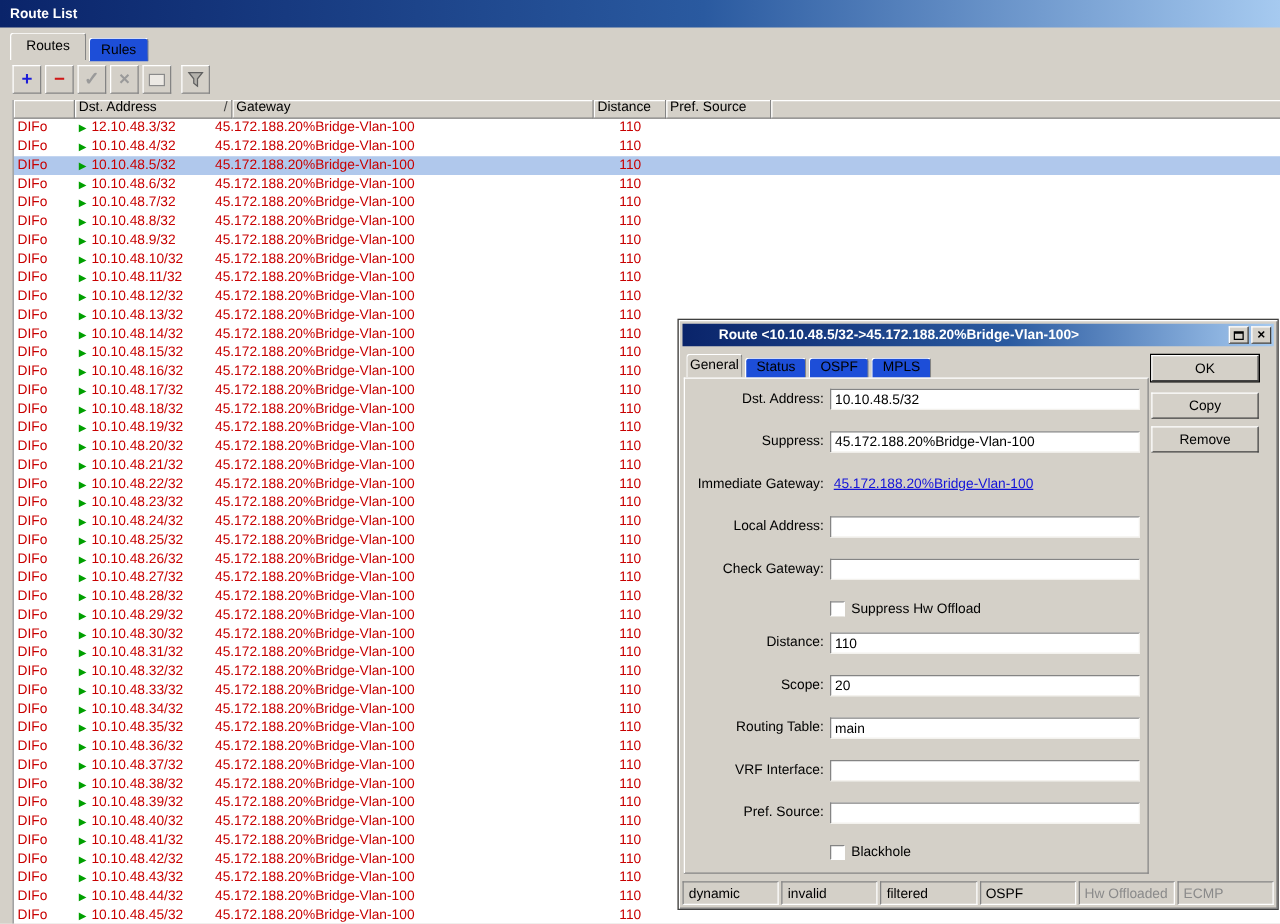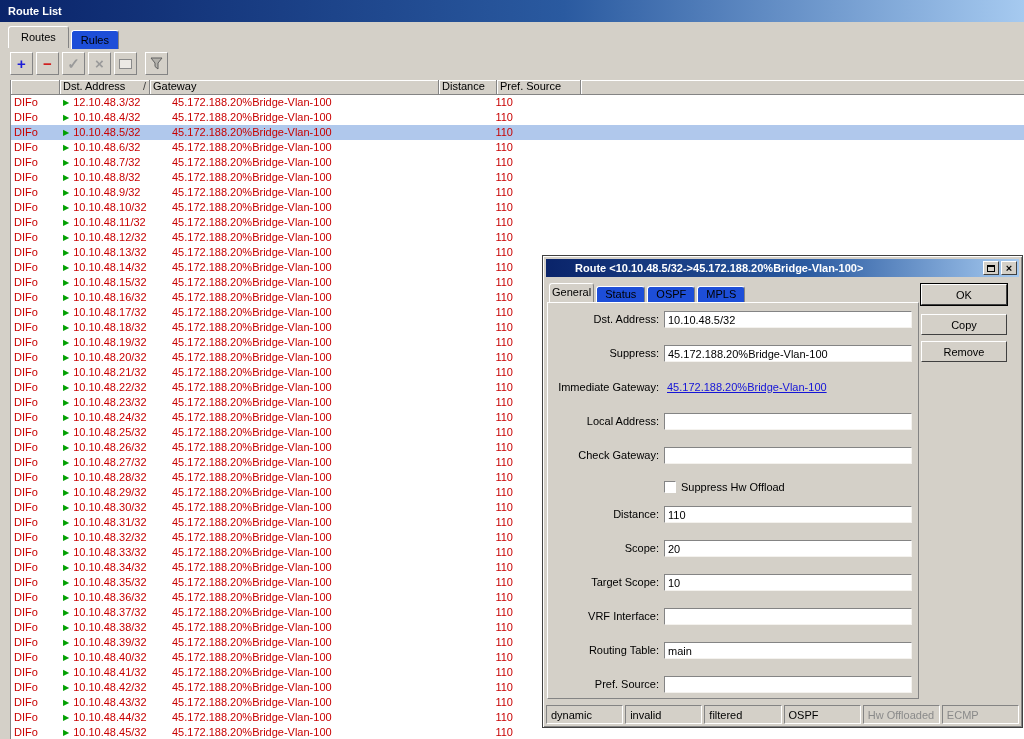--- a/index.html
+++ b/index.html
@@ -38,21 +38,21 @@
   .tbtn.filter { margin-left: 5px; }
   .comment-glyph { width: 13px; height: 10px; border: 1px solid #8a8a8a; background: #ece9e4; }
 
   
   .list { position: absolute; left: 10px; top: 80px; width: 1014px; bottom: 0; background: #fff; border-left: 1px solid #848484; }
   .thead { display: flex; height: 15px; }
   .hcell {
     background: #d4d0c8; border-right: 1px solid #848484; border-bottom: 1px solid #848484;
     box-shadow: inset 1px 1px 0 #fff; display: flex; padding: 0 3px; line-height: 13px; overflow: hidden; white-space: nowrap;
   }
-  .col-flags { width: 49px; } .col-dst { width: 90px; } .col-gateway { width: 289px; }
+  .col-flags { width: 49px; } .col-dst { width: 126px; } .col-gateway { width: 289px; }
   .col-distance { width: 58px; } .col-pref_source { width: 84px; }
   .col-fill { flex: 1; border-right: none; }
   .sort { margin-left: auto; color: #404040; padding-left: 4px; }
   .tbody { position: absolute; top: 15px; left: 0; right: 0; bottom: 0; overflow: hidden; }
   .trow { display: flex; height: 15px; color: #c80000; line-height: 15px; white-space: nowrap; }
   .trow.selected { background: #b0c8ec; }
   .c-flags { width: 49px; padding-left: 3px; }
   .c-dst { width: 110px; display: flex; align-items: center; }
   .arrow { color: #00a000; font-size: 8px; margin: 0 4px 0 3px; line-height: 1; }
   .c-gw { width: 289px; padding-left: 2px; }
@@ -650,30 +650,26 @@
     </div>
     <div class="frow mt12">
       <span class="flabel">Distance:</span>
       <span class="fbox">110</span>
     </div>
     <div class="frow">
       <span class="flabel">Scope:</span>
       <span class="fbox">20</span>
     </div>
     <div class="frow">
-      <span class="flabel">Target Scope:</span>
-      <span class="fbox">10</span>
+      <span class="flabel">Routing Table:</span>
+      <span class="fbox">main</span>
     </div>
     <div class="frow mt8">
       <span class="flabel">VRF Interface:</span>
       <span class="fbox"></span>
-    </div>
-    <div class="frow">
-      <span class="flabel">Routing Table:</span>
-      <span class="fbox">main</span>
     </div>
     <div class="frow">
       <span class="flabel">Pref. Source:</span>
       <span class="fbox"></span>
     </div>
     <div class="frow check mt12">
       <span class="flabel"></span>
       <span class="cb"></span>
       <span class="cblabel">Blackhole</span>
     </div>

